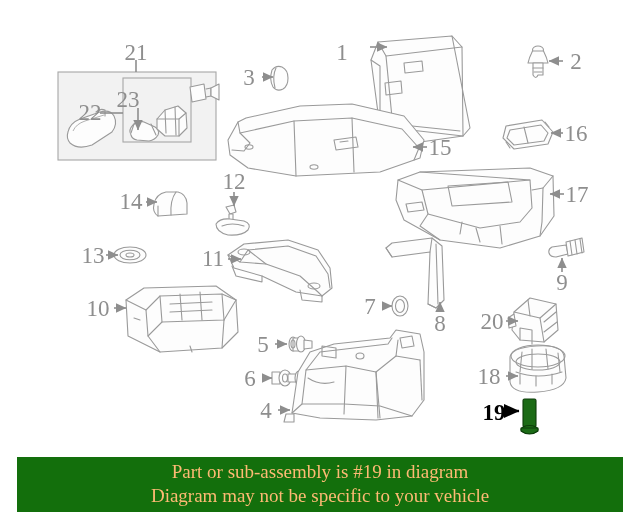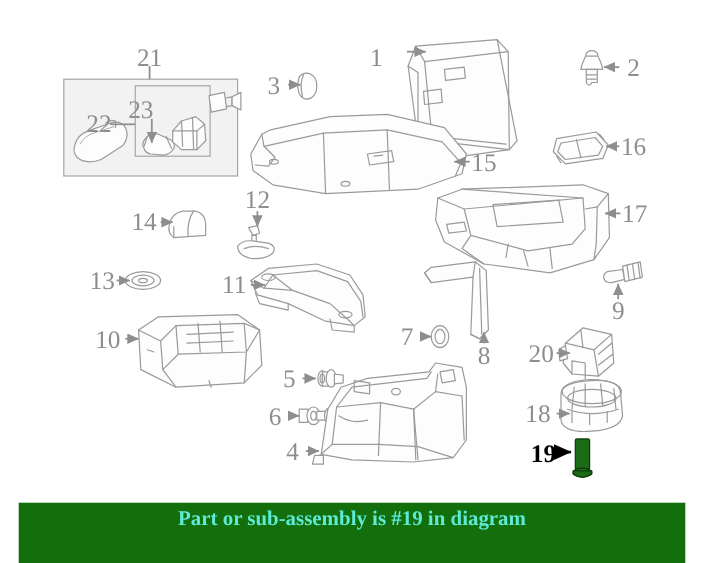--- a/index.html
+++ b/index.html
@@ -32,26 +32,25 @@
     height: 55px;
     background: #136f0c;
     box-sizing: border-box;
     display: flex;
     flex-direction: column;
     align-items: center;
     justify-content: flex-start;
     padding-top: 3px;
   }
   .banner-line {
-    color: #5eead4;
+    color: #fdba74;
     font-family: "Liberation Serif", serif;
     font-size: 19px;
     line-height: 24px;
     white-space: nowrap;
-    font-weight: bold;
   }
 </style>
 </head>
 <body>
 
 <div id="page">
 
   <svg id="diagram-svg" viewBox="0 0 640 512">
     <defs>
       <style>
@@ -334,15 +333,16 @@
     <text class="num" x="489" y="384" text-anchor="middle">18</text>
     <text class="numh" x="494" y="420" text-anchor="middle">19</text>
     <text class="num" x="492" y="329" text-anchor="middle">20</text>
     <text class="num" x="136" y="60" text-anchor="middle">21</text>
     <text class="num" x="90" y="120" text-anchor="middle">22</text>
     <text class="num" x="128" y="107" text-anchor="middle">23</text>
   </svg>
 
   <div id="footer-banner">
     <div class="banner-line">Part or sub-assembly is #19 in diagram</div>
+    <div class="banner-line">Diagram may not be specific to your vehicle</div>
   </div>
 
 </div>
 
 </body></html>

